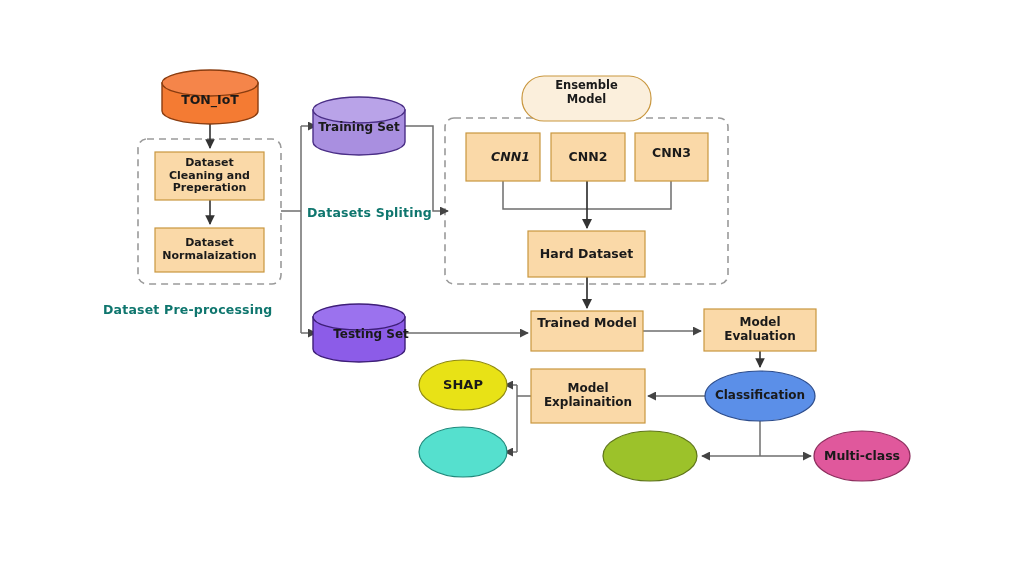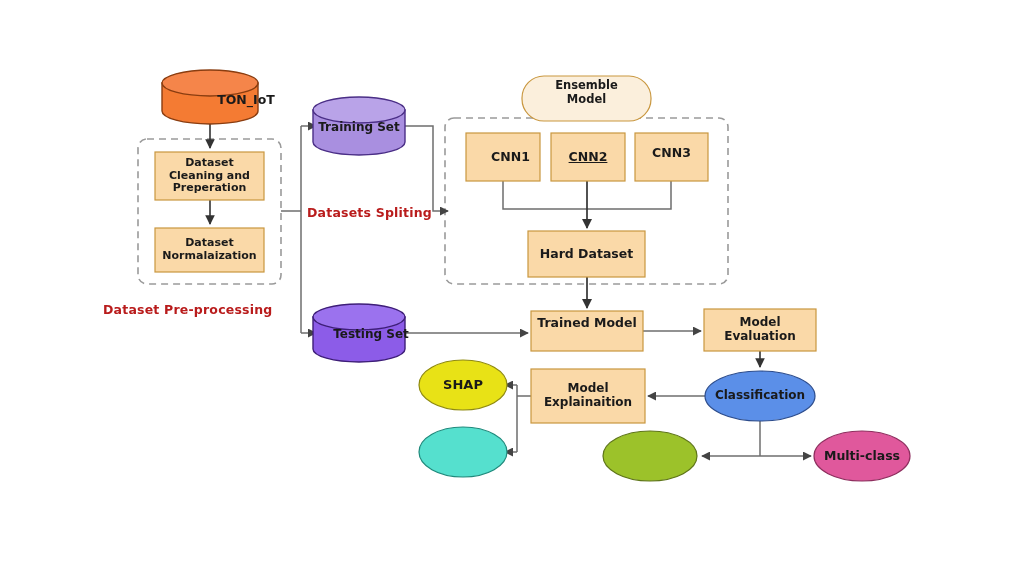--- a/index.html
+++ b/index.html
@@ -29,21 +29,21 @@
     justify-content: center;
     text-align: center;
     color: #1a1a1a;
     font-weight: bold;
     line-height: 1.15;
     pointer-events: none;
     white-space: pre-line;
   }
   .plain-label {
     position: absolute;
-    color: #b91c1c;
+    color: #0f766e;
     font-weight: bold;
     letter-spacing: 0.2px;
   }
 </style>
 </head>
 <body>
 
 <div id="canvas">
 
   <svg class="svg-layer" viewBox="0 0 1024 576" xmlns="http://www.w3.org/2000/svg">
@@ -133,39 +133,39 @@
 
     <ellipse cx="463" cy="385" rx="44" ry="25" fill="#E8E216" stroke="#8F8A10" stroke-width="1.2"></ellipse>
 
     <ellipse cx="463" cy="452" rx="44" ry="25" fill="#55E0CE" stroke="#1F8A7C" stroke-width="1.2"></ellipse>
 
     <ellipse cx="650" cy="456" rx="47" ry="25" fill="#9CC22A" stroke="#5E7518" stroke-width="1.2"></ellipse>
 
     <ellipse cx="862" cy="456" rx="48" ry="25" fill="#E0589C" stroke="#8E2E5E" stroke-width="1.2"></ellipse>
   </svg>
 
-  <div class="node-label" style="left:162px; top:86px; width:96px; height:28px; font-size:12.5px;padding-left:36px;">TON_IoT</div>
+  <div class="node-label" style="left:162px; top:86px; width:96px; height:28px; font-size:12.5px;">TON_IoT</div>
 
   <div class="node-label" style="left:155px; top:152px; width:109px; height:48px; font-size:11px;">Dataset
 Cleaning and
 Preperation</div>
 
   <div class="node-label" style="left:155px; top:228px; width:109px; height:44px; font-size:11px;">Dataset
 Normalaization</div>
 
   <div class="node-label" style="left:313px; top:113px; width:92px; height:30px; font-size:12px;">Training Set</div>
 
   <div class="node-label" style="left:313px; top:320px; width:92px; height:30px; font-size:12px;padding-left:12px;">Testing Set</div>
 
   <div class="node-label" style="left:522px; top:76px; width:129px; height:33px; font-size:11.5px;">Ensemble
 Model</div>
 
-  <div class="node-label" style="left:466px; top:133px; width:89px; height:48px; font-size:12.5px;">CNN1</div>
+  <div class="node-label" style="left:466px; top:133px; width:89px; height:48px; font-size:12.5px;font-style:italic;">CNN1</div>
 
-  <div class="node-label" style="left:551px; top:133px; width:74px; height:48px; font-size:12.5px;text-decoration:underline;">CNN2</div>
+  <div class="node-label" style="left:551px; top:133px; width:74px; height:48px; font-size:12.5px;">CNN2</div>
 
   <div class="node-label" style="left:635px; top:133px; width:73px; height:40px; font-size:12.5px;">CNN3</div>
 
   <div class="node-label" style="left:528px; top:231px; width:117px; height:46px; font-size:12.5px;">Hard Dataset</div>
 
   <div class="node-label" style="left:531px; top:311px; width:112px; height:24px; font-size:12.5px;">Trained Model</div>
 
   <div class="node-label" style="left:704px; top:309px; width:112px; height:42px; font-size:12px;">Model
 Evaluation</div>
 

